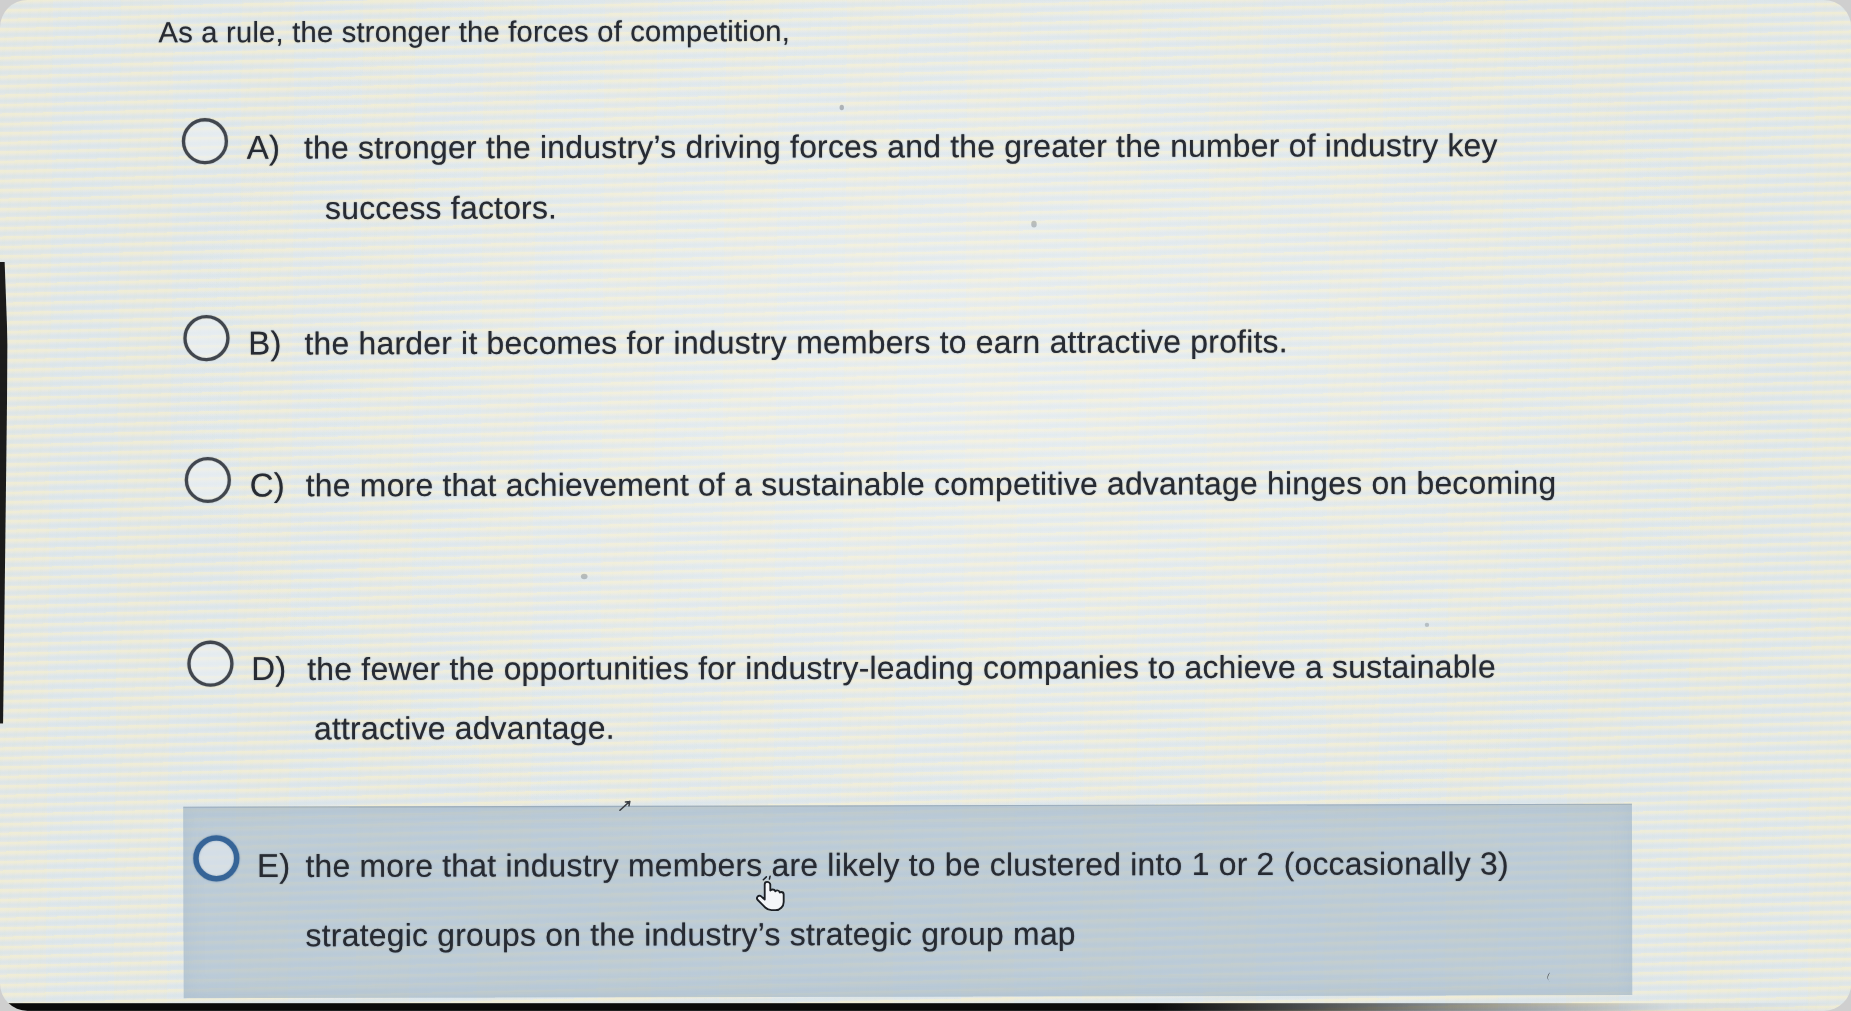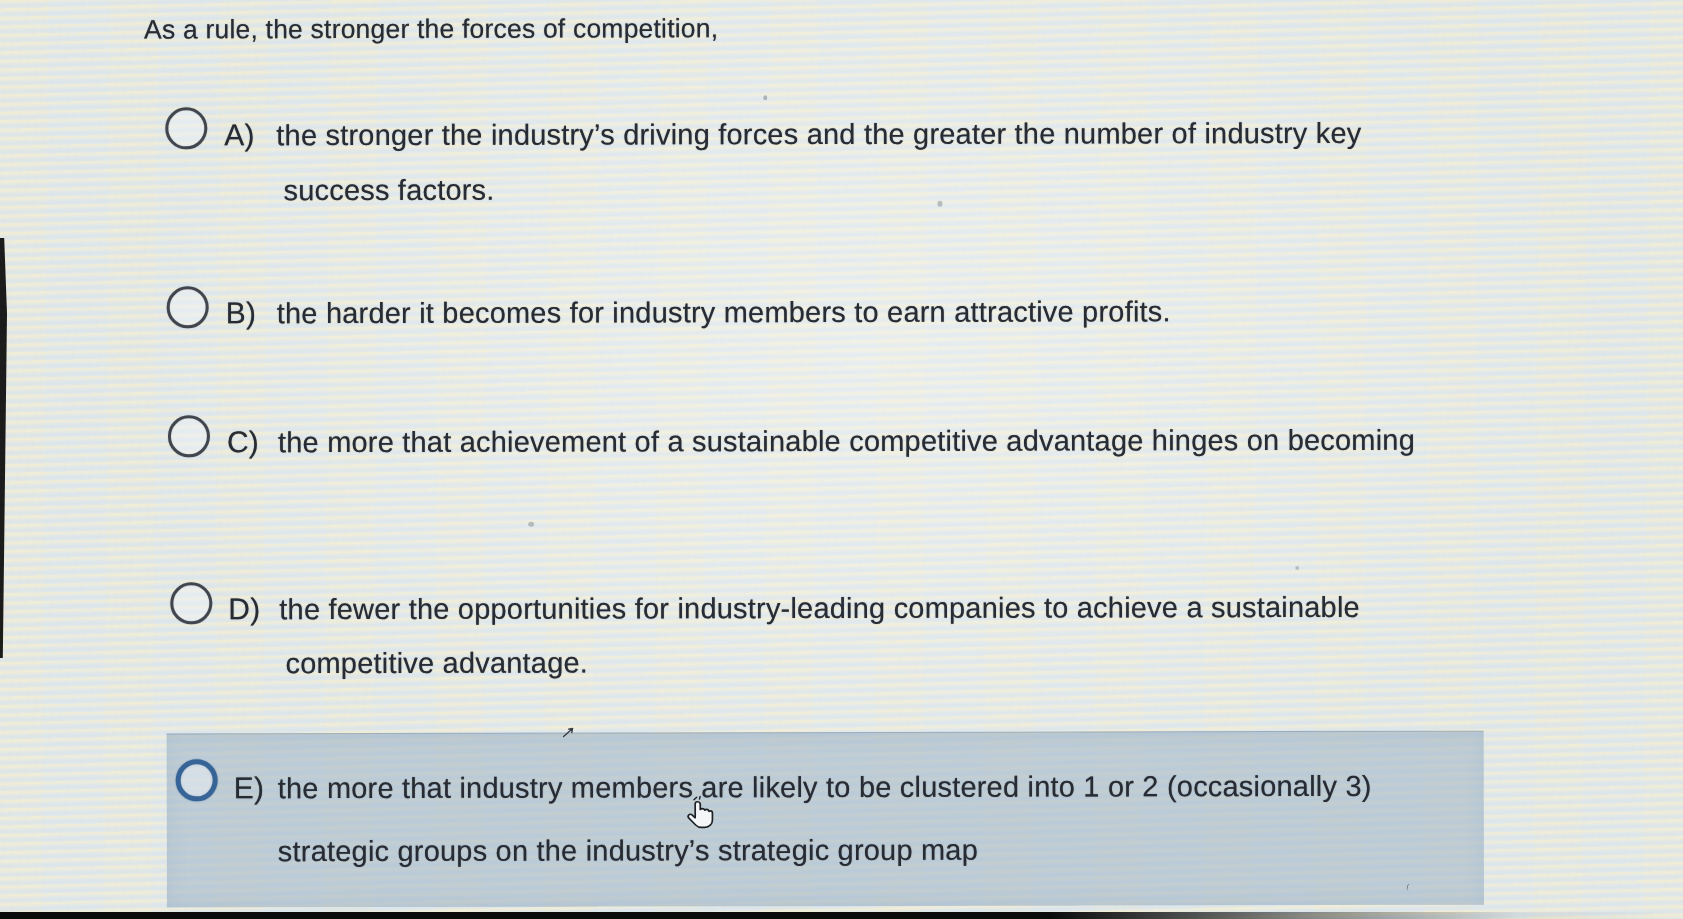--- a/index.html
+++ b/index.html
@@ -15,20 +15,21 @@
         rgba(246,240,206,0.50) 0px, rgba(246,240,206,0.50) 1.6px,
         rgba(236,239,238,0) 3.2px,
         rgba(208,225,239,0.42) 5.2px, rgba(208,225,239,0.42) 6.6px,
         rgba(236,239,238,0) 8.6px),
       repeating-linear-gradient(90.4deg,
         rgba(233,228,202,0.16) 0px, rgba(233,228,202,0.16) 48px,
         rgba(213,227,240,0.18) 48px, rgba(213,227,240,0.18) 110px),
       repeating-linear-gradient(99deg,
         rgba(221,231,205,0.12) 0px, rgba(221,231,205,0.12) 3px,
         rgba(255,255,255,0) 3px, rgba(255,255,255,0) 9px);
+    border-radius: 25px;
   }
   .content{position:absolute;inset:0;transform:rotate(-0.12deg);}
   .txt{
     position:absolute;
     color:#272b33;
     font-size:29px;
     line-height:34px;
     white-space:nowrap;
     text-shadow:0 0 1.1px rgba(36,41,49,0.6);
     letter-spacing:0.2px;
@@ -44,21 +45,21 @@
     box-shadow:0 0 1px rgba(0,0,0,0.45), inset 0 0 1px rgba(0,0,0,0.35);
     box-sizing:border-box;
   }
   .radio.selected{border:5px solid #366497;box-shadow:0 0 1.5px rgba(38,84,130,0.7), inset 0 0 1.5px rgba(38,84,130,0.5);}
   .optwrap{position:absolute;inset:0;pointer-events:none;}
   .optwrap > *{pointer-events:auto;}
   
   .ra{left:166px;top:106px;}
   .la{left:225px;top:117px;}
   .a1{left:277px;top:117px;}
-  .a2{left:284px;top:172px;}
+  .a2{left:296px;top:172px;}
   
   .rb{left:167px;top:285px;}
   .lb{left:226px;top:295px;}
   .b1{left:277px;top:295px;}
   
   .rc{left:168px;top:414px;}
   .lc{left:227px;top:424px;}
   .c1{left:278px;top:424px;}
   .c2{left:281px;top:479px;}
   
@@ -116,21 +117,21 @@
     <div class="optwrap">
       <span class="radio rc"></span>
       <span class="txt optlabel lc">C)</span>
       <span class="txt c1">the more that achievement of a sustainable competitive advantage hinges on becoming</span>
     </div>
 
     <div class="optwrap">
       <span class="radio rd"></span>
       <span class="txt optlabel ld">D)</span>
       <span class="txt d1">the fewer the opportunities for industry-leading companies to achieve a sustainable</span>
-      <span class="txt d2">competitive advantage.</span>
+      <span class="txt d2">attractive advantage.</span>
     </div>
 
     <div class="optwrap">
       <div class="hl"></div>
       <span class="radio selected re"></span>
       <span class="txt optlabel le">E)</span>
       <span class="txt e1">the more that industry members are likely to be clustered into 1 or 2 (occasionally 3)</span>
       <span class="txt e2">strategic groups on the industry’s strategic group map</span>
     </div>
 

